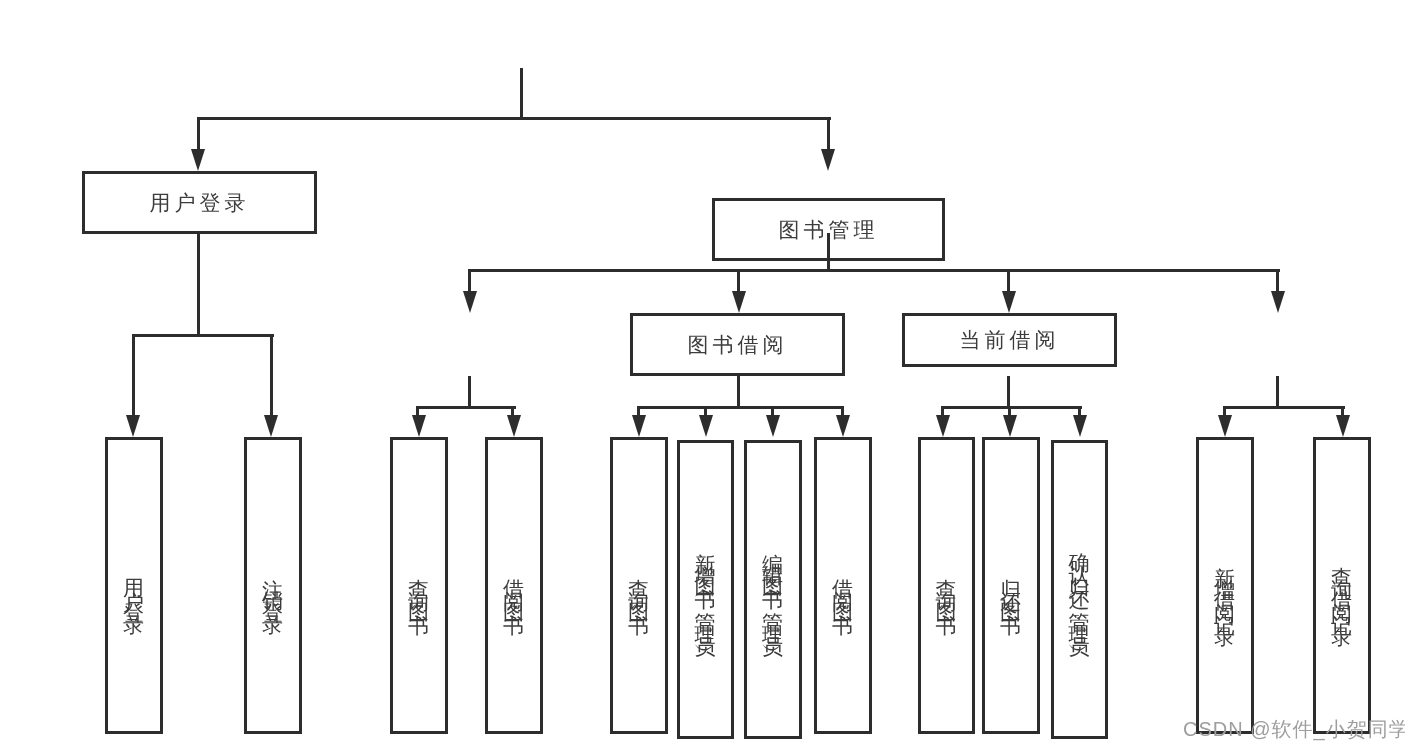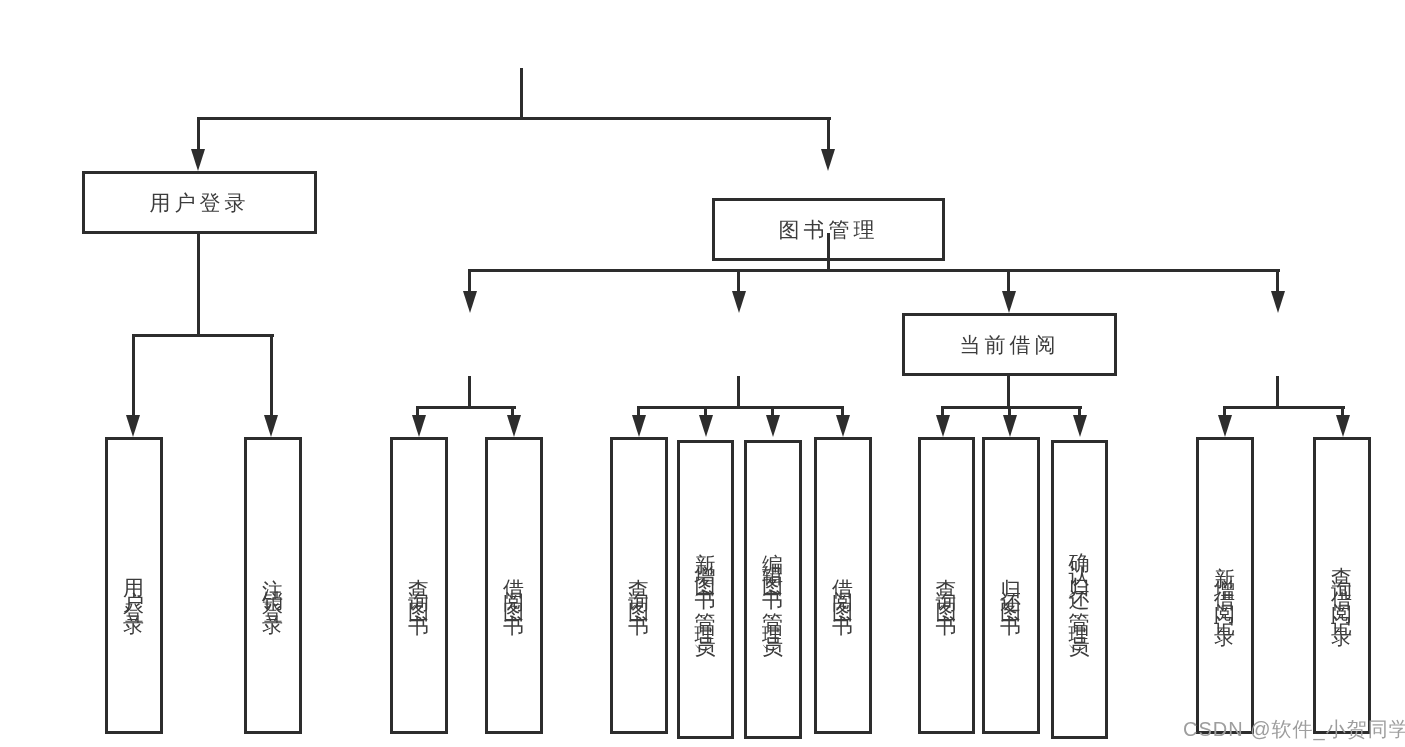--- a/index.html
+++ b/index.html
@@ -28,21 +28,21 @@
   .watermark {
     position:absolute; left:1183px; top:716px; font-size:20px; letter-spacing:1px;
     color:var(--watermark,#9e9e9e); z-index:5; white-space:nowrap;
   }
   
   #b-root { left:21px;  top:13px;  width:1001px; height:56px; }
   #b-ul   { left:82px;  top:171px; width:235px;  height:63px; }
   #b-bm   { left:712px; top:170px; width:233px;  height:63px;margin-top:28px; }
   #b-nb   { left:362px; top:313px; width:215px;  height:63px; }
   #b-bb   { left:630px; top:313px; width:215px;  height:63px; }
-  #b-cb   { left:902px; top:313px; width:215px;  height:63px; }
+  #b-cb   { left:902px; top:313px; width:215px;  height:54px; }
   #b-br   { left:1172px;top:313px; width:215px;  height:63px; }
   
   #l-ul1 { left:105px;  top:437px; width:58px; height:297px; }
   #l-ul2 { left:244px;  top:437px; width:58px; height:297px; }
   #l-nb1 { left:390px;  top:437px; width:58px; height:297px; }
   #l-nb2 { left:485px;  top:437px; width:58px; height:297px; }
   #l-bb1 { left:610px;  top:437px; width:58px; height:297px; }
   #l-bb2 { left:677px;  top:440px; width:57px; height:299px; }
   #l-bb3 { left:744px;  top:440px; width:58px; height:299px; }
   #l-bb4 { left:814px;  top:437px; width:58px; height:297px; }
@@ -83,20 +83,23 @@
   <div class="hl" style="left:468px;top:269px;width:812px;"></div>
   <div class="vl" style="left:468px;top:269px;height:23px;"></div>
   <div class="vl" style="left:737px;top:269px;height:23px;"></div>
   <div class="vl" style="left:1007px;top:269px;height:23px;"></div>
   <div class="vl" style="left:1276px;top:269px;height:23px;"></div>
   <div class="arrow" style="left:463px;top:291px;"></div>
   <div class="arrow" style="left:732px;top:291px;"></div>
   <div class="arrow" style="left:1002px;top:291px;"></div>
   <div class="arrow" style="left:1271px;top:291px;"></div>
 
+  <div class="box" id="b-bb">
+    <span class="lbl">图书借阅</span>
+  </div>
   <div class="box" id="b-cb">
     <span class="lbl">当前借阅</span>
   </div>
 
   <div class="vl" style="left:468px;top:376px;height:33px;"></div>
   <div class="hl" style="left:416px;top:406px;width:100px;"></div>
   <div class="vl" style="left:416px;top:406px;height:11px;"></div>
   <div class="vl" style="left:511px;top:406px;height:11px;"></div>
   <div class="arrow" style="left:412px;top:415px;"></div>
   <div class="arrow" style="left:507px;top:415px;"></div>

